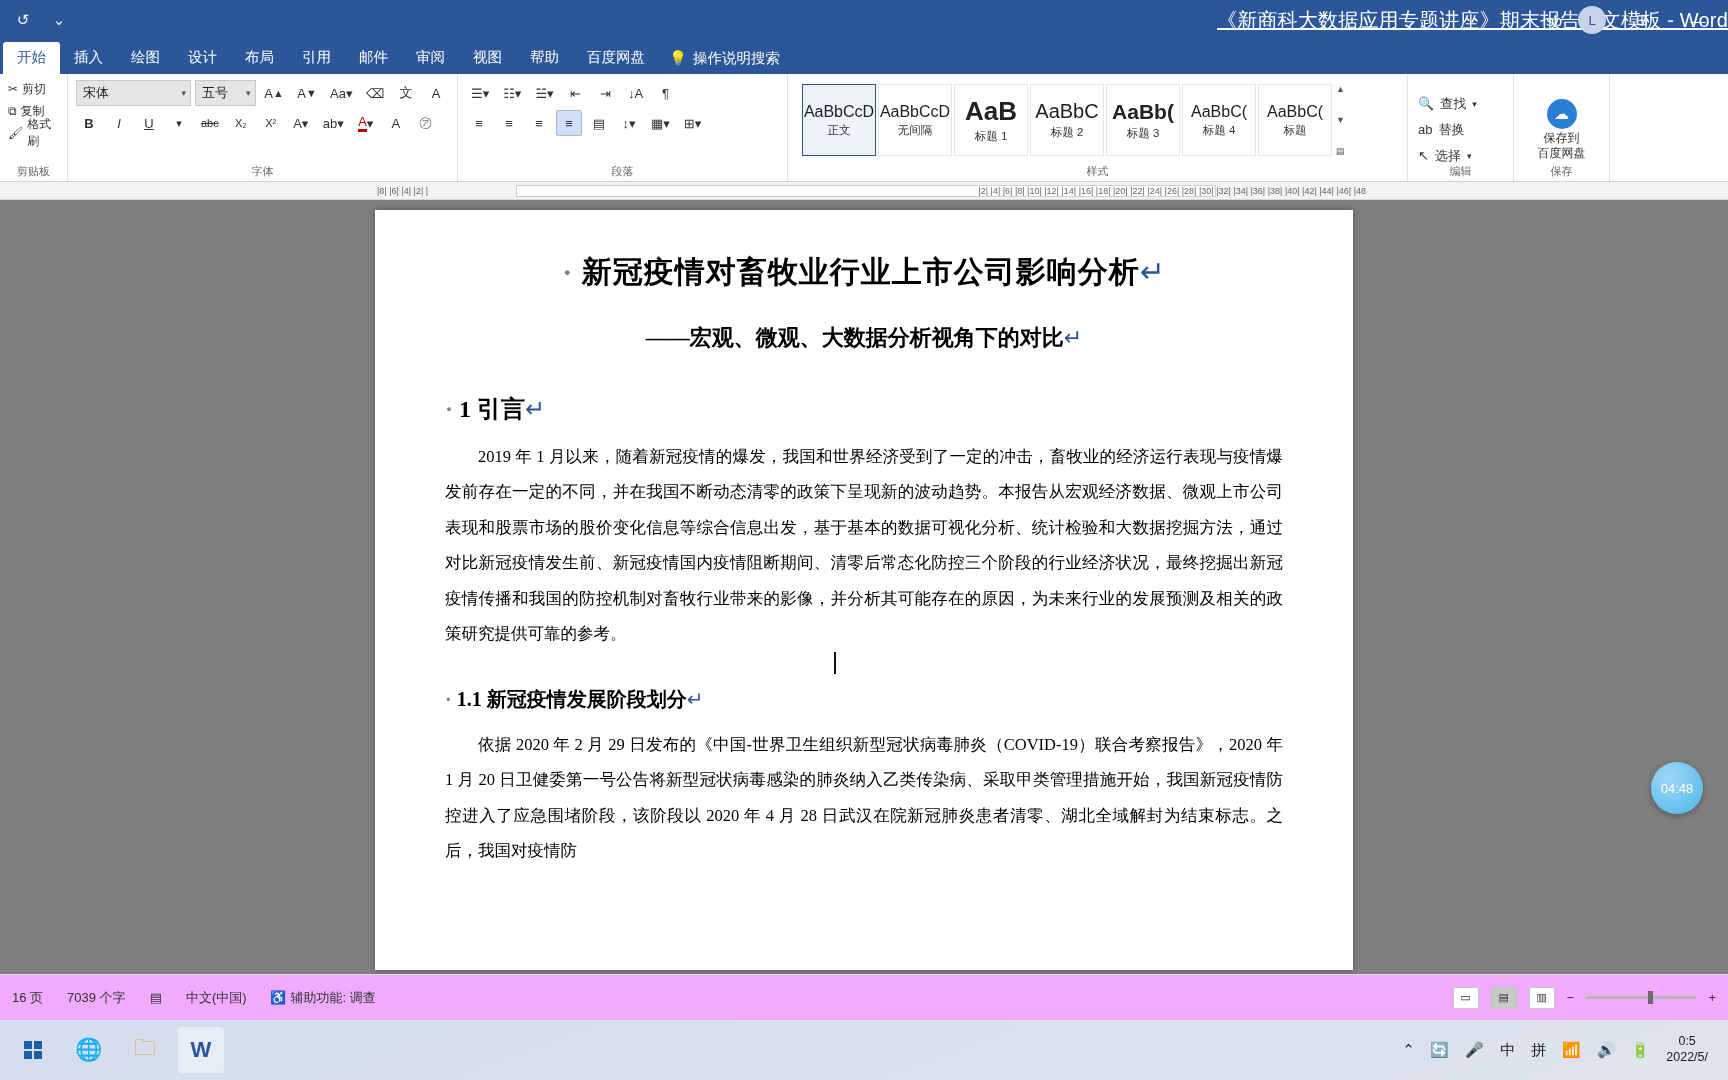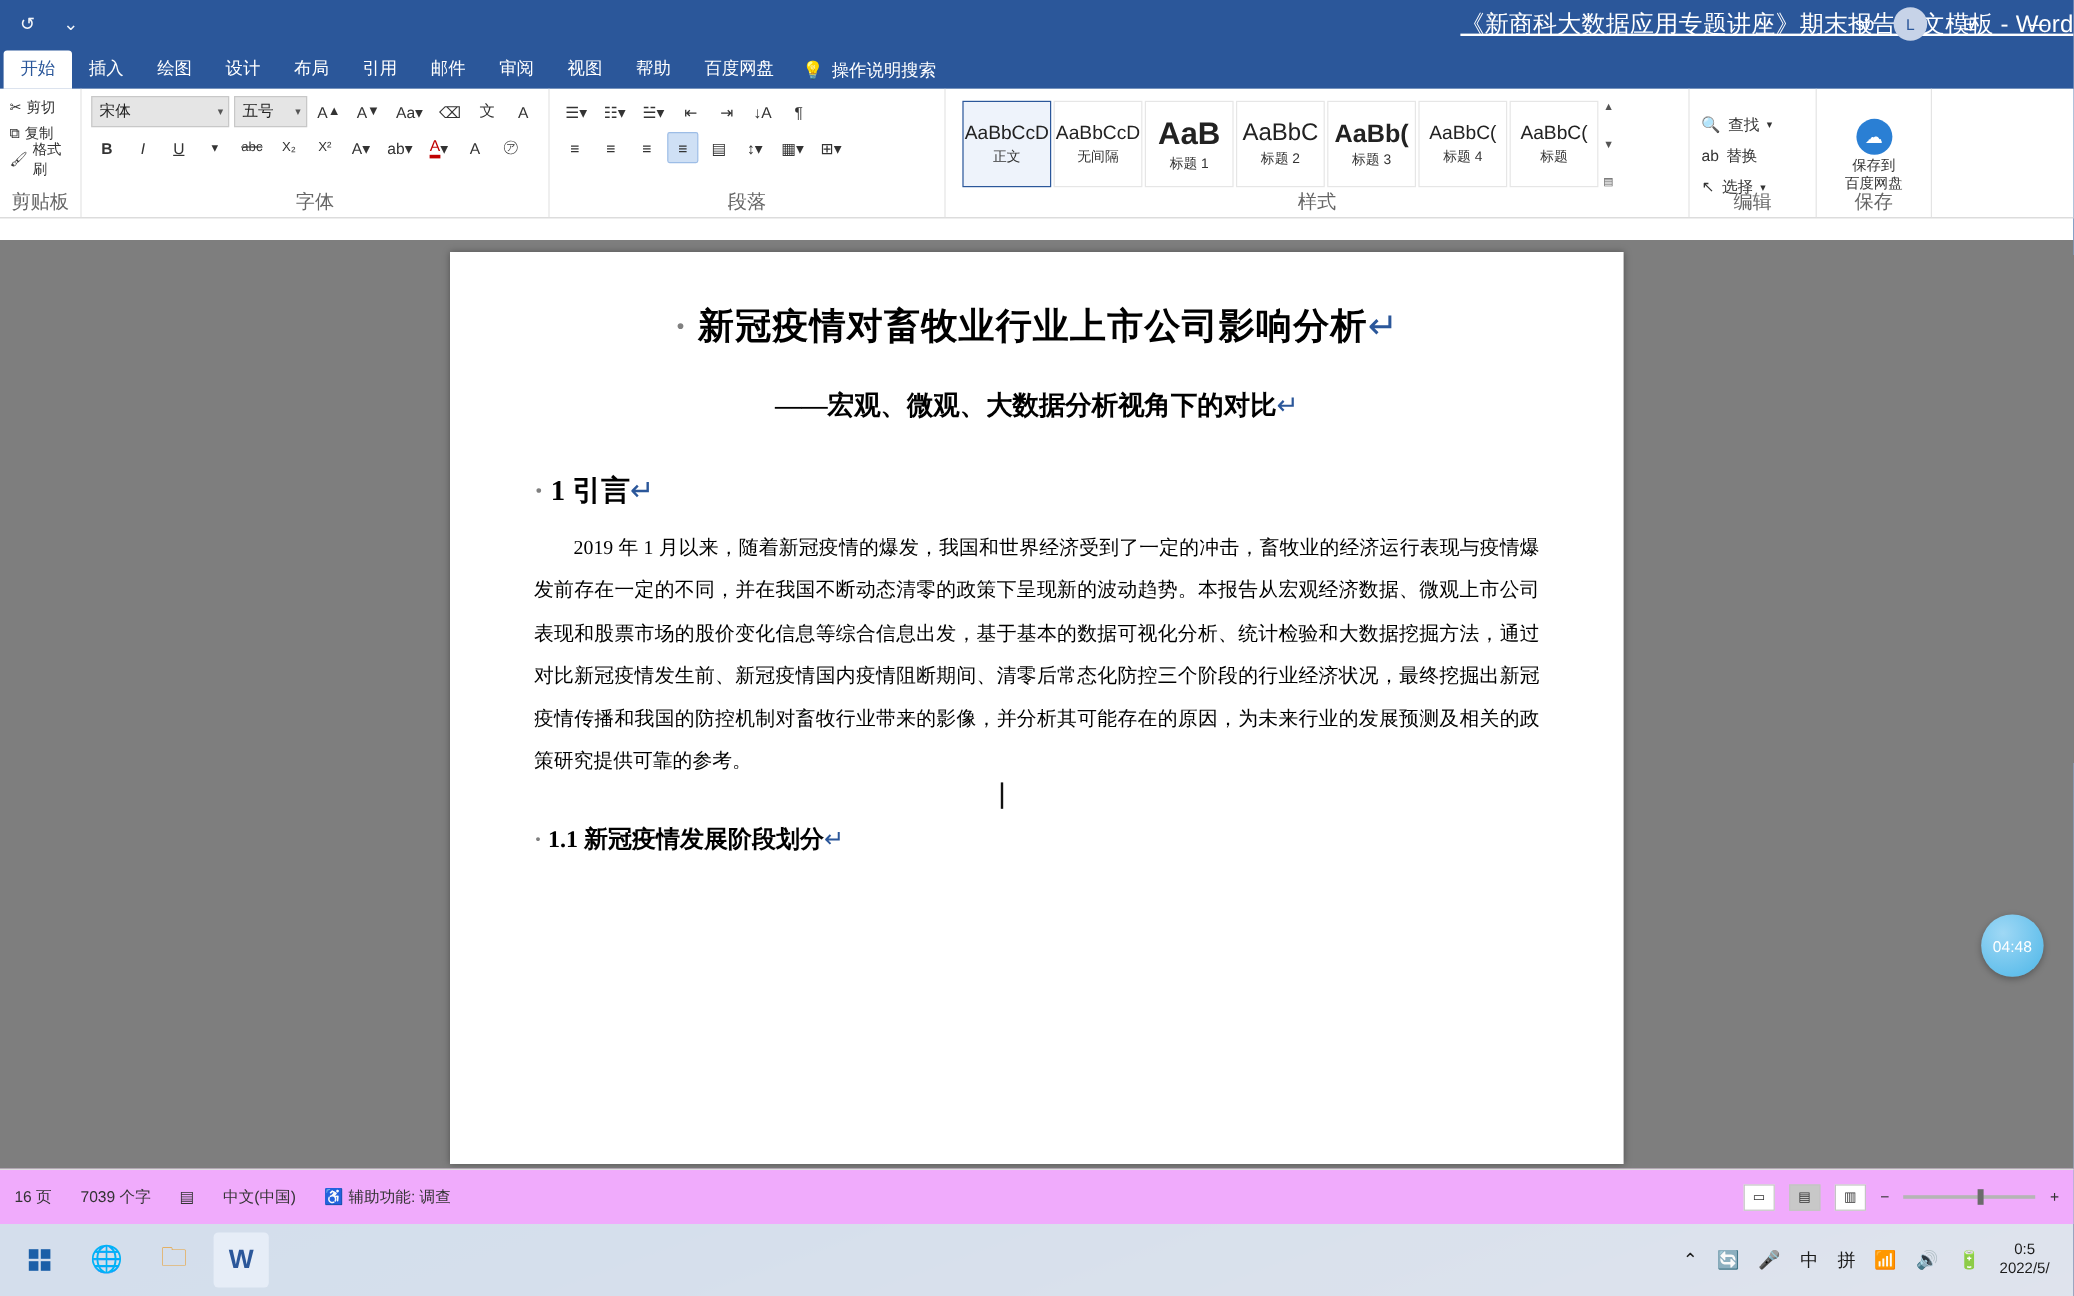--- a/index.html
+++ b/index.html
@@ -53,21 +53,21 @@
   .tab.active { background:#ffffff; color:#2b579a; border-radius:3px 3px 0 0; }
   .tell-me { display:flex; align-items:center; gap:6px; padding:6px 10px; color:#fff; }
   
   .ribbon {
     height:108px; background:#ffffff; border-bottom:1px solid #d4d4d4;
     display:flex; position:relative;
   }
   .rgroup { position:relative; padding:4px 8px 0 8px; border-right:1px solid #e4e4e4; }
   .glabel {
     position:absolute; bottom:2px; left:0; right:0; text-align:center;
-    font-size:16px; color:#666;
+    font-size:11px; color:#666;
   }
   .rrow { display:flex; align-items:center; gap:4px; height:30px; }
   .btn {
     height:26px; min-width:26px; padding:0 4px; display:flex; align-items:center; justify-content:center;
     font-size:13px; color:#333; border:1px solid transparent; border-radius:2px;
   }
   .btn.sm { font-size:11px; }
   .sel {
     height:26px; border:1px solid #c8c8c8; background:#e5e5e5; display:flex; align-items:center;
     padding:0 4px 0 6px; font-size:13px; color:#222; gap:6px;
@@ -367,20 +367,27 @@
       <div class="glabel">编辑</div>
     </div>
 
     <div class="rgroup baidu">
       <div class="bc">☁</div>
       <div class="bt">保存到<br>百度网盘</div>
       <div class="glabel">保存</div>
     </div>
   </div>
 
+  <div class="ruler">
+    <div class="page"></div>
+    <div class="rin">
+      <span>|8|  |6|  |4|  |2|  |</span>
+      <span>|2|  |4|  |6|  |8|  |10|  |12|  |14|  |16|  |18|  |20|  |22|  |24|  |26|  |28|  |30|  |32|  |34|  |36|  |38|  |40|  |42|  |44|  |46|  |48</span>
+    </div>
+  </div>
 
   <div class="docarea">
     <div class="page-sheet">
 
       <div class="h-title">
         <span class="bullet">·</span>
         <span>新冠疫情对畜牧业行业上市公司影响分析</span><span class="pmark">↵</span>
       </div>
 
       <div class="h-sub">
@@ -392,20 +399,21 @@
         <span>1    引言</span><span class="pmark">↵</span>
       </div>
 
       <div class="para">2019 年 1 月以来，随着新冠疫情的爆发，我国和世界经济受到了一定的冲击，畜牧业的经济运行表现与疫情爆发前存在一定的不同，并在我国不断动态清零的政策下呈现新的波动趋势。本报告从宏观经济数据、微观上市公司表现和股票市场的股价变化信息等综合信息出发，基于基本的数据可视化分析、统计检验和大数据挖掘方法，通过对比新冠疫情发生前、新冠疫情国内疫情阻断期间、清零后常态化防控三个阶段的行业经济状况，最终挖掘出新冠疫情传播和我国的防控机制对畜牧行业带来的影像，并分析其可能存在的原因，为未来行业的发展预测及相关的政策研究提供可靠的参考。</div>
 
       <div class="h2">
         <span class="bullet" style="margin-left:-28px;">·</span>
         <span>1.1  新冠疫情发展阶段划分</span><span class="pmark">↵</span>
       </div>
 
+      <div class="para">依据 2020 年 2 月 29 日发布的《中国-世界卫生组织新型冠状病毒肺炎（COVID-19）联合考察报告》，2020 年 1 月 20 日卫健委第一号公告将新型冠状病毒感染的肺炎纳入乙类传染病、采取甲类管理措施开始，我国新冠疫情防控进入了应急围堵阶段，该阶段以 2020 年 4 月 28 日武汉在院新冠肺炎患者清零、湖北全域解封为结束标志。之后，我国对疫情防</div>
     </div>
 
     <div class="cursor"></div>
 
     <div class="timer">04:48</div>
   </div>
 
   <div class="status">
     <span>16 页</span>
     <span>7039 个字</span>

